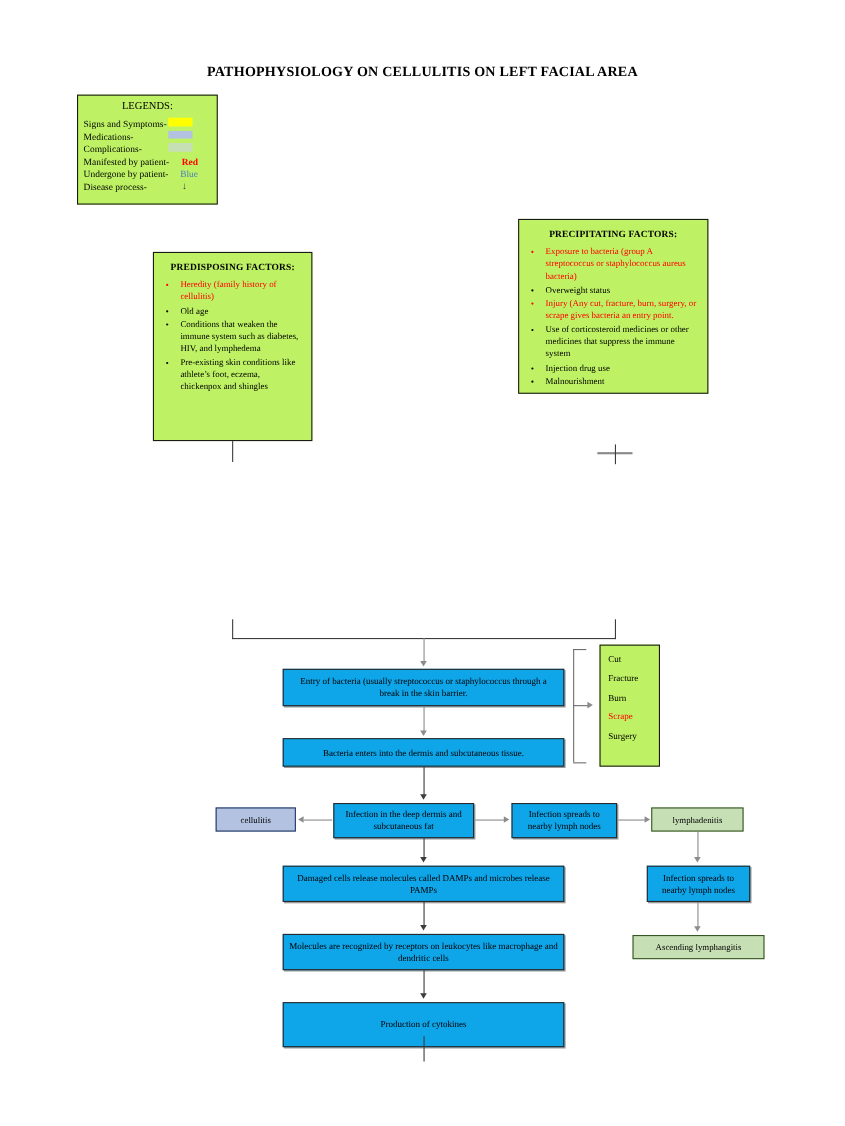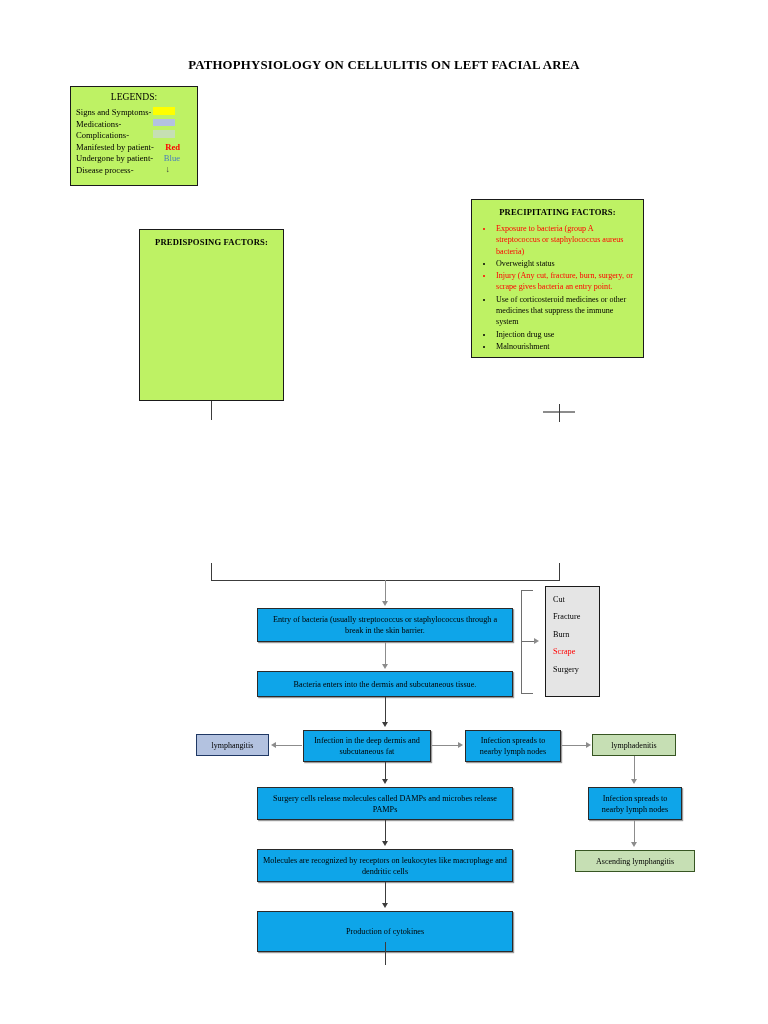--- a/index.html
+++ b/index.html
@@ -76,21 +76,21 @@
   #damps-box{left:257px;top:787px;width:256px;height:33px;}
   #spreads-2-box{left:588px;top:787px;width:94px;height:33px;}
   #leukocytes-box{left:257px;top:849px;width:256px;height:33px;}
   #ascending-box{left:575px;top:850px;width:120px;height:22px;
     background:#c6dfb4;border:1.2px solid #375623;font-size:8px;}
   #cytokines-box{left:257px;top:911px;width:256px;height:41px;}
 
   
   #injury-list-box{
     left:545px;top:586px;width:55px;height:111px;
-    box-sizing:border-box;border:1.2px solid #1a1a1a;background:#e5e5e5;
+    box-sizing:border-box;border:1.2px solid #1a1a1a;background:#bef264;
     padding:4px 0 0 7px;
   }
   #injury-list-box div{font-size:8.2px;line-height:17.4px;}
 
   
   .vline{background:#3c3c3c;width:1.1px;}
   .hline{background:#3c3c3c;height:1.1px;}
   .vline.grey{background:#8c8c8c;}
   .hline.grey{background:#8c8c8c;}
   .arrow-down{
@@ -140,20 +140,26 @@
       </div>
       <div class="legend-row">
         <span class="legend-label">Disease process-</span>
         <span class="legend-arrow" style="color: rgb(60, 60, 60);">↓</span>
       </div>
     </div>
 </div>
 
 <div class="abs box" id="predisposing-box">
   <div class="box-title factors-heading">PREDISPOSING FACTORS:</div>
+  <ul class="factors" id="predisposing-list">
+      <li class="red">Heredity (family history of cellulitis)</li>
+      <li>Old age</li>
+      <li>Conditions that weaken the immune system such as diabetes, HIV, and lymphedema</li>
+      <li>Pre-existing skin conditions like athlete’s foot, eczema, chickenpox and shingles</li>
+    </ul>
 </div>
 
 <div class="abs box" id="precipitating-box">
   <div class="box-title factors-heading">PRECIPITATING FACTORS:</div>
   <ul class="factors" id="precipitating-list">
       <li class="red">Exposure to bacteria (group A streptococcus or staphylococcus aureus bacteria)</li>
       <li>Overweight status</li>
       <li class="red">Injury (Any cut, fracture, burn, surgery, or scrape gives bacteria an entry point.</li>
       <li>Use of corticosteroid medicines or other medicines that suppress the immune system</li>
       <li>Injection drug use</li>
@@ -193,42 +199,42 @@
 <div class="abs vline grey" style="left:385px;top:642px;height:24px;"></div>
 <div class="abs arrow-down grey" style="left:382px;top:664px;"></div>
 
 <div class="abs fbox shadow" id="dermis-box">Bacteria enters into the dermis and subcutaneous tissue.</div>
 
 <div class="abs vline" style="left:385px;top:697px;height:26px;"></div>
 <div class="abs arrow-down" style="left:382px;top:722px;"></div>
 
 <div class="abs fbox shadow" id="infection-deep-box">Infection in the deep dermis and subcutaneous fat</div>
 
-<div class="abs fbox" id="antibiotics-box">lymphangitis</div>
+<div class="abs fbox" id="antibiotics-box">cellulitis</div>
 
 <div class="abs fbox shadow" id="spreads-1-box">Infection spreads to nearby lymph nodes</div>
 
 <div class="abs fbox" id="lymphadenitis-box">lymphadenitis</div>
 
 <div class="abs hline grey" style="left:276px;top:745px;width:26px;"></div>
 <div class="abs arrow-left" style="left:271px;top:742px;"></div>
 
 <div class="abs hline grey" style="left:432px;top:745px;width:27px;"></div>
 <div class="abs arrow-right" style="left:458px;top:742px;"></div>
 
 <div class="abs hline grey" style="left:562px;top:745px;width:25px;"></div>
 <div class="abs arrow-right" style="left:586px;top:742px;"></div>
 
 <div class="abs vline" style="left:385px;top:762px;height:19px;"></div>
 <div class="abs arrow-down" style="left:382px;top:779px;"></div>
 
 <div class="abs vline grey" style="left:634px;top:756px;height:25px;"></div>
 <div class="abs arrow-down grey" style="left:631px;top:779px;"></div>
 
-<div class="abs fbox shadow" id="damps-box">Surgery cells release molecules called DAMPs and microbes release PAMPs</div>
+<div class="abs fbox shadow" id="damps-box">Damaged cells release molecules called DAMPs and microbes release PAMPs</div>
 
 <div class="abs fbox shadow" id="spreads-2-box">Infection spreads to nearby lymph nodes</div>
 
 <div class="abs vline" style="left:385px;top:820px;height:22px;"></div>
 <div class="abs arrow-down" style="left:382px;top:841px;"></div>
 
 <div class="abs vline grey" style="left:634px;top:820px;height:24px;"></div>
 <div class="abs arrow-down grey" style="left:631px;top:842px;"></div>
 
 <div class="abs fbox shadow" id="leukocytes-box">Molecules are recognized by receptors on leukocytes like macrophage and dendritic cells</div>

